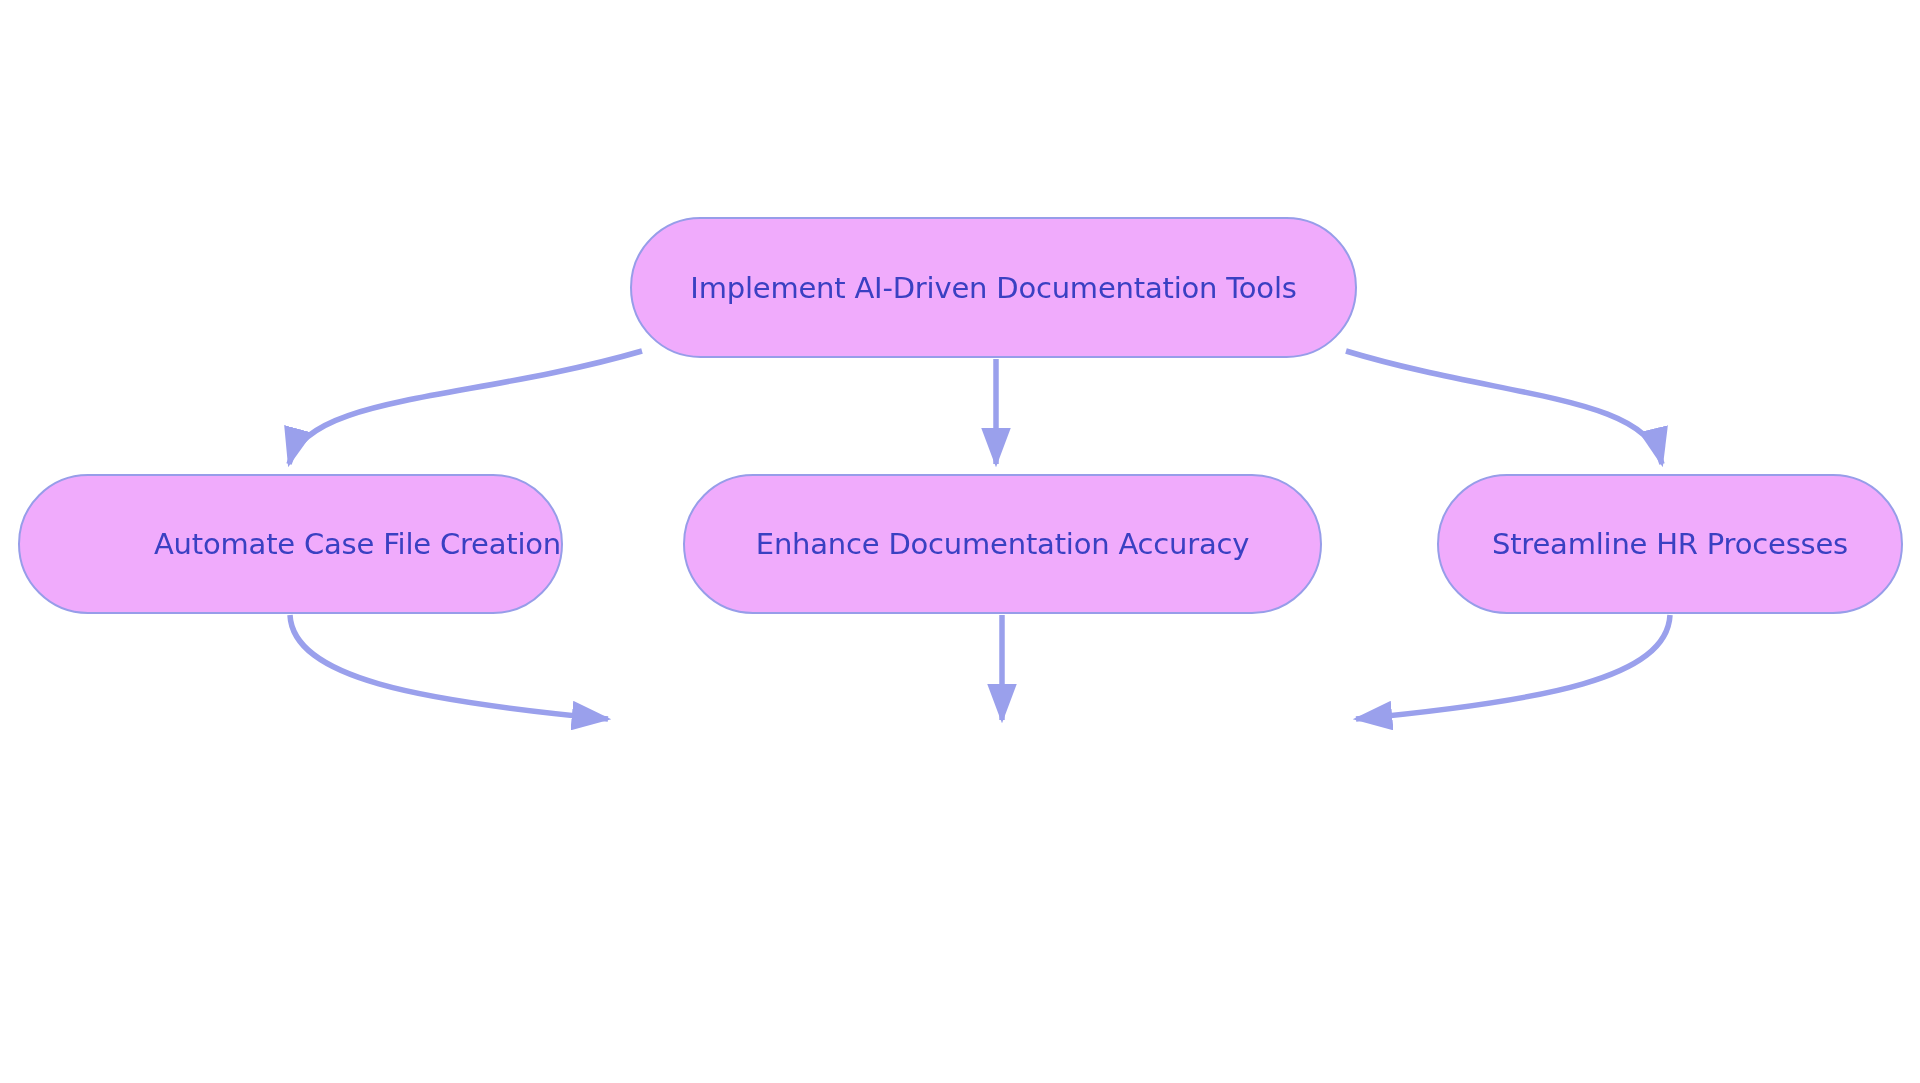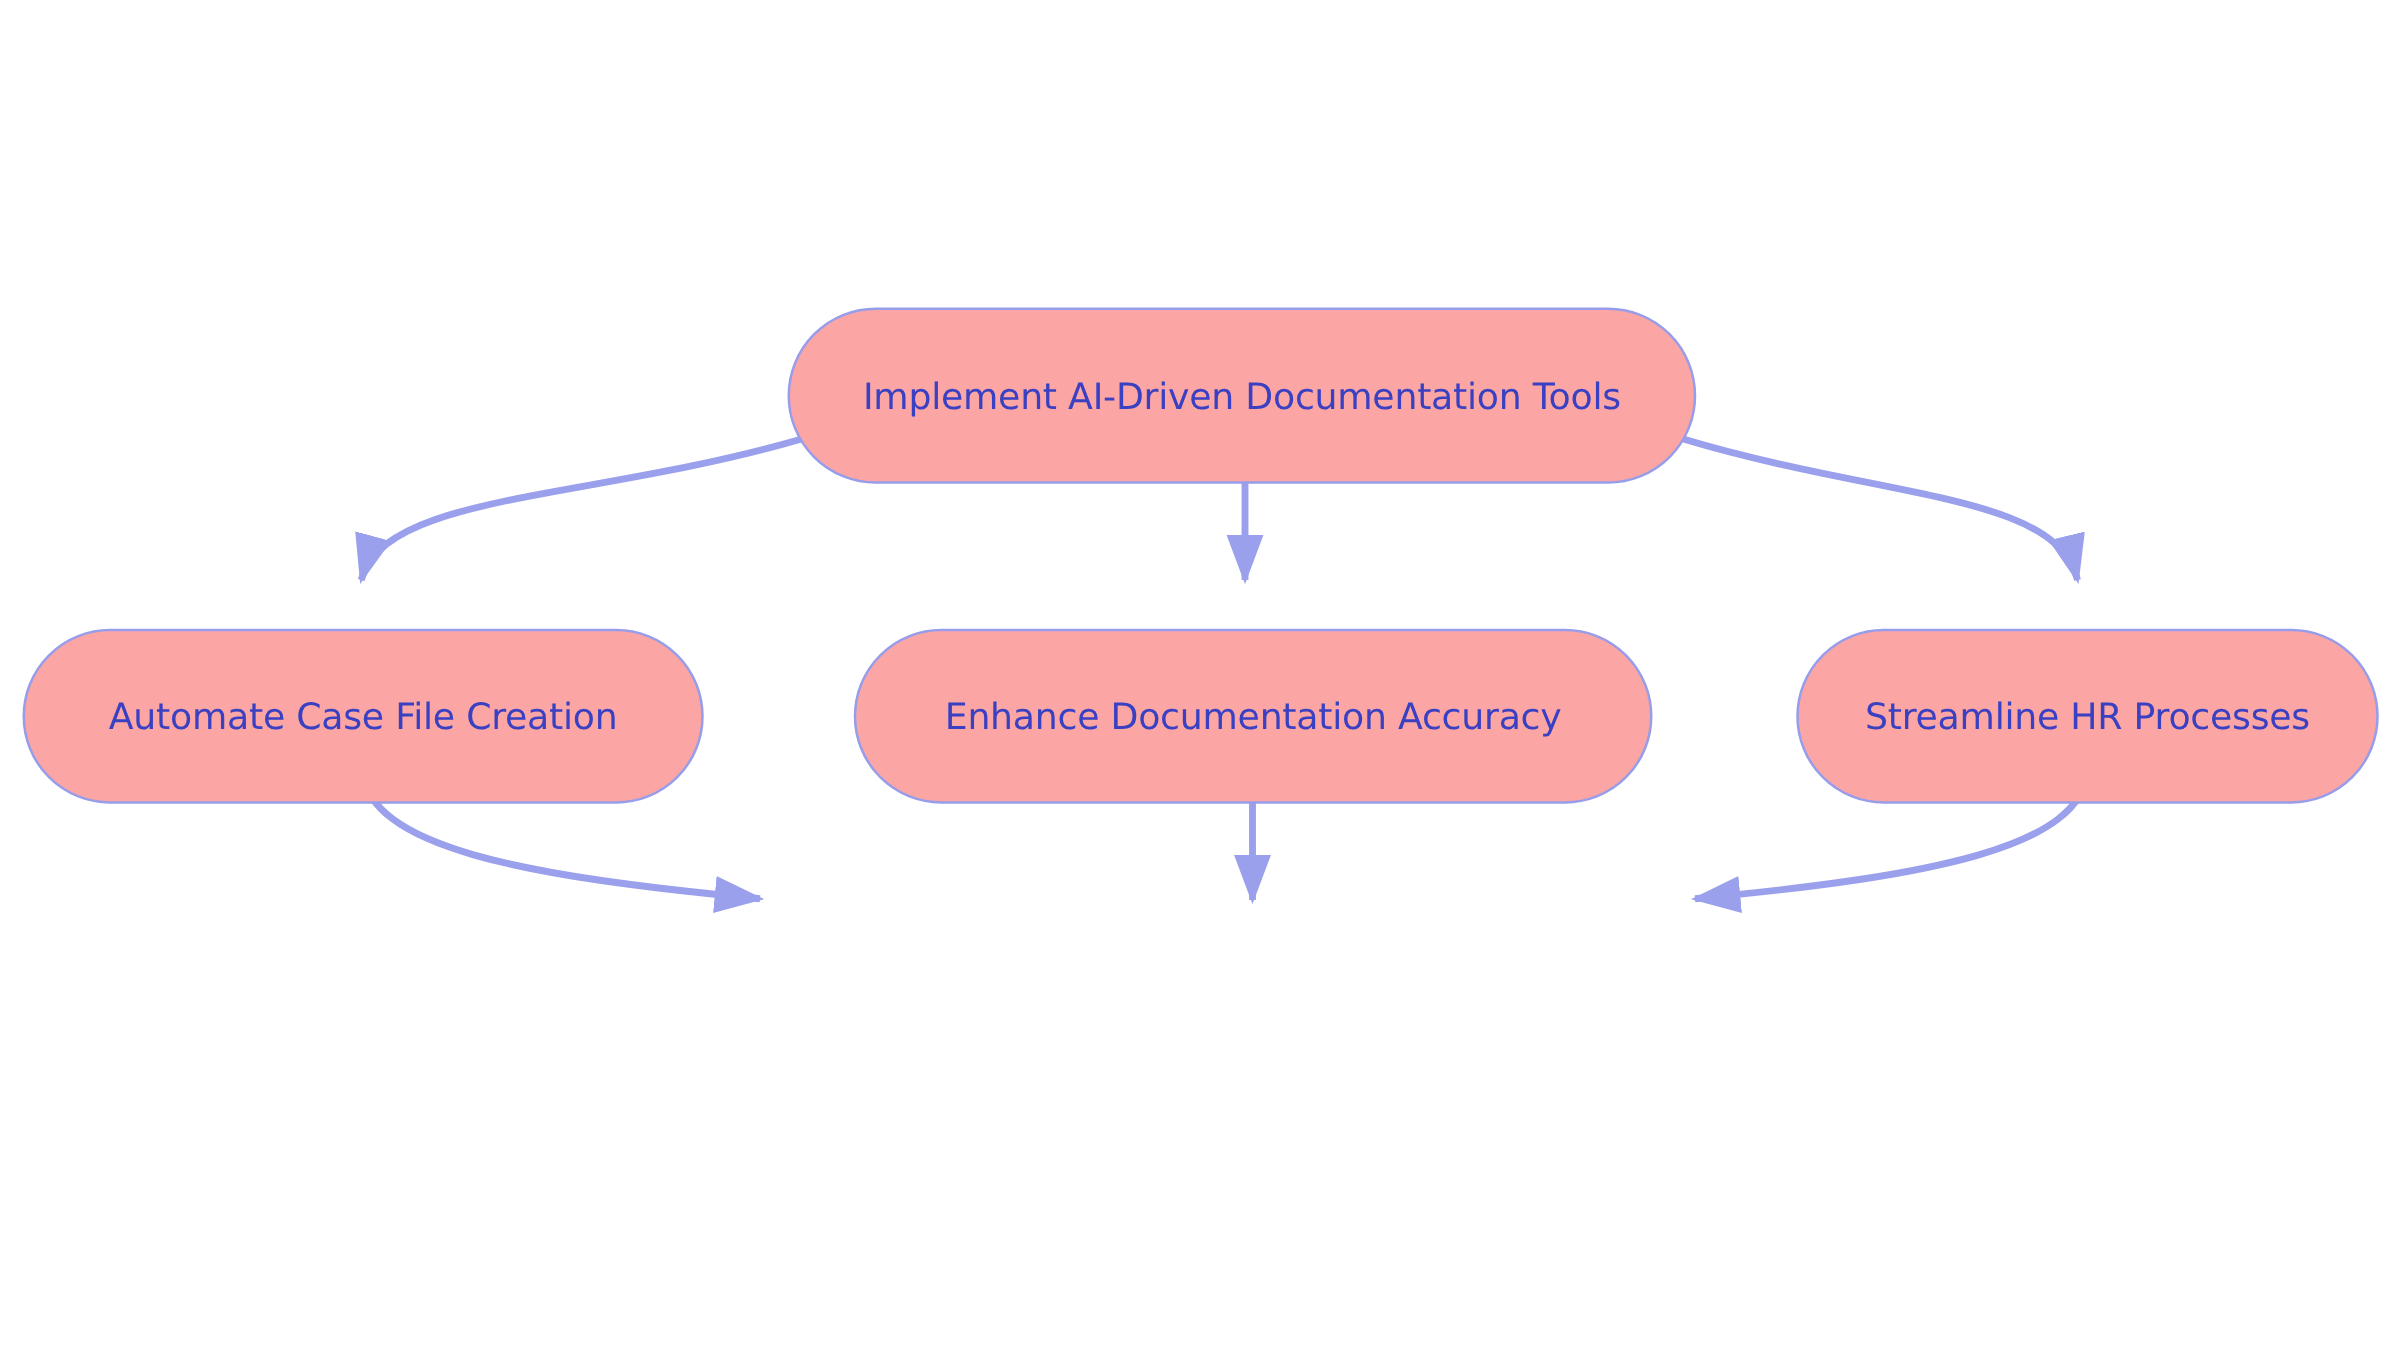--- a/index.html
+++ b/index.html
@@ -20,30 +20,29 @@
     left: 0;
     top: 0;
     width: 1920px;
     height: 1083px;
   }
   .node {
     position: absolute;
     display: flex;
     align-items: center;
     justify-content: center;
-    background: #fca5a5;
+    background: #f0abfc;
     border: 2.5px solid #979de9;
     border-radius: 71px;
     box-sizing: border-box;
     color: #3a40c2;
     font-size: 29px;
     letter-spacing: -0.2px;
     white-space: nowrap;
     text-align: center;
-    margin-top: 29px;
   }
 </style>
 </head>
 <body>
 
 <div class="canvas">
 
   <svg class="edges" viewBox="0 0 1920 1083" xmlns="http://www.w3.org/2000/svg">
     <defs>
       <marker id="arrowhead" markerWidth="7.2" markerHeight="5.4" refX="6.6" refY="2.7" orient="auto" markerUnits="strokeWidth">
@@ -57,21 +56,21 @@
       <path d="M 290 615 C 293 678, 418 701, 608 719" marker-end="url(#arrowhead)"></path>
       <path d="M 1002 615 L 1002 720" marker-end="url(#arrowhead)"></path>
       <path d="M 1670 615 C 1667 678, 1546 701, 1356 719" marker-end="url(#arrowhead)"></path>
     </g>
   </svg>
 
   <div class="node" style="left:630px; top:217px; width:727px; height:141px;">
     <span>Implement AI-Driven Documentation Tools</span>
   </div>
 
-  <div class="node" style="left:18px; top:474px; width:545px; height:140px;">
+  <div class="node" style="left:18px; top:474px; width:545px; height:140px;justify-content:flex-end;">
     <span>Automate Case File Creation</span>
   </div>
 
   <div class="node" style="left:1437px; top:474px; width:466px; height:140px;">
     <span>Streamline HR Processes</span>
   </div>
 
   <div class="node" style="left:683px; top:474px; width:639px; height:140px;">
     <span>Enhance Documentation Accuracy</span>
   </div>

